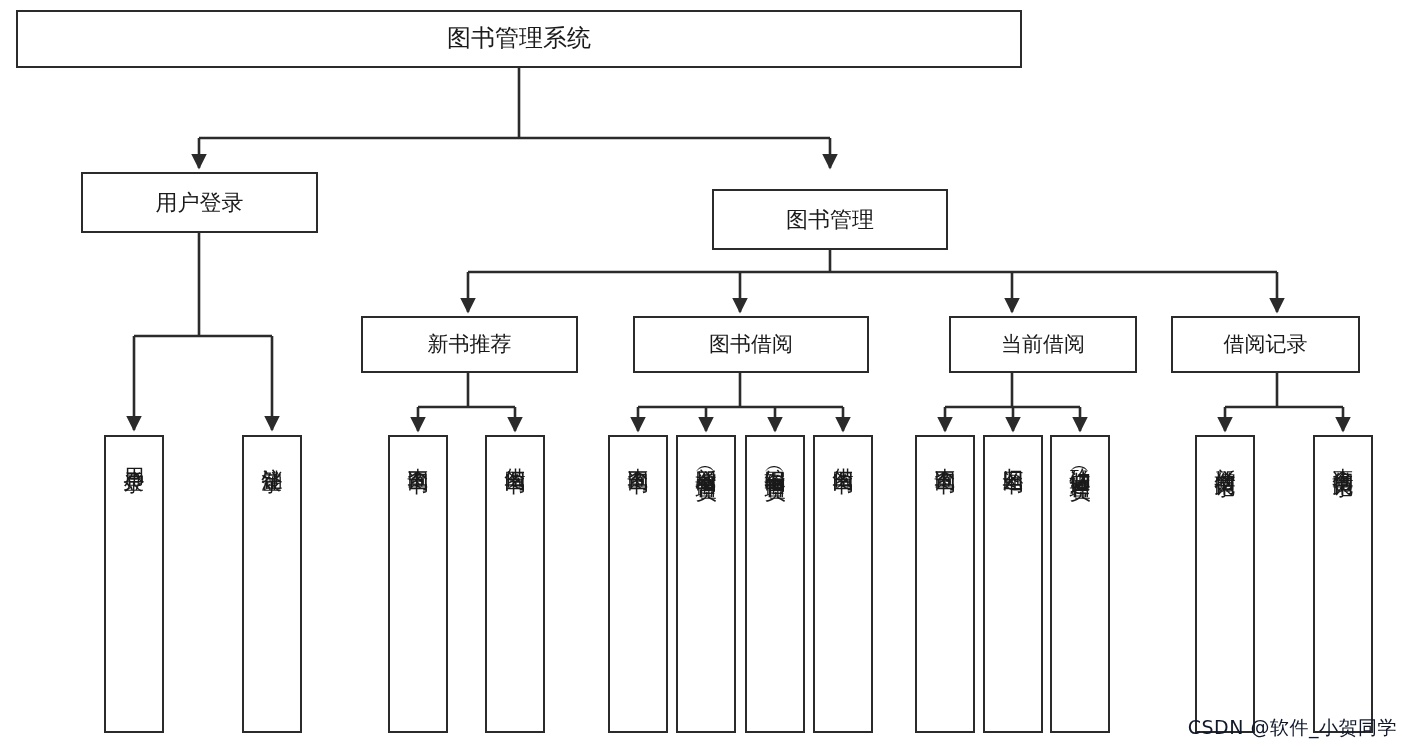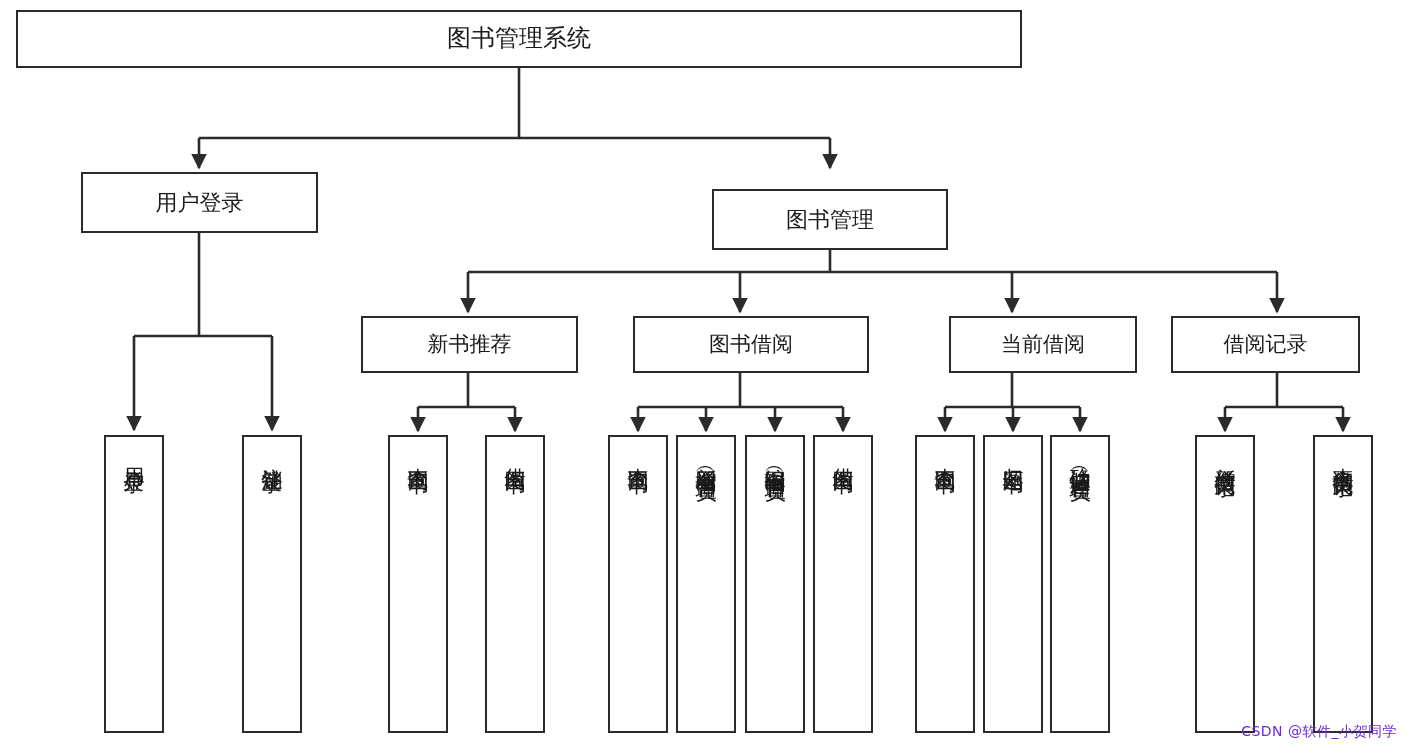--- a/index.html
+++ b/index.html
@@ -57,22 +57,22 @@
     text-orientation: upright;
     letter-spacing: 2px;
     line-height: 1.05;
     white-space: nowrap;
     margin: 0 auto;
   }
   .watermark {
     position: absolute;
     right: 8px;
     bottom: 6px;
-    font-size: 14px;
-    color: #6d28d9;
+    font-size: 19px;
+    color: #0f172a;
     letter-spacing: 0.5px;
     z-index: 5;
     white-space: nowrap;
     font-family: "DejaVu Sans", "Liberation Sans", sans-serif;
   }
 </style>
 </head>
 <body>
 
 <div id="canvas">

